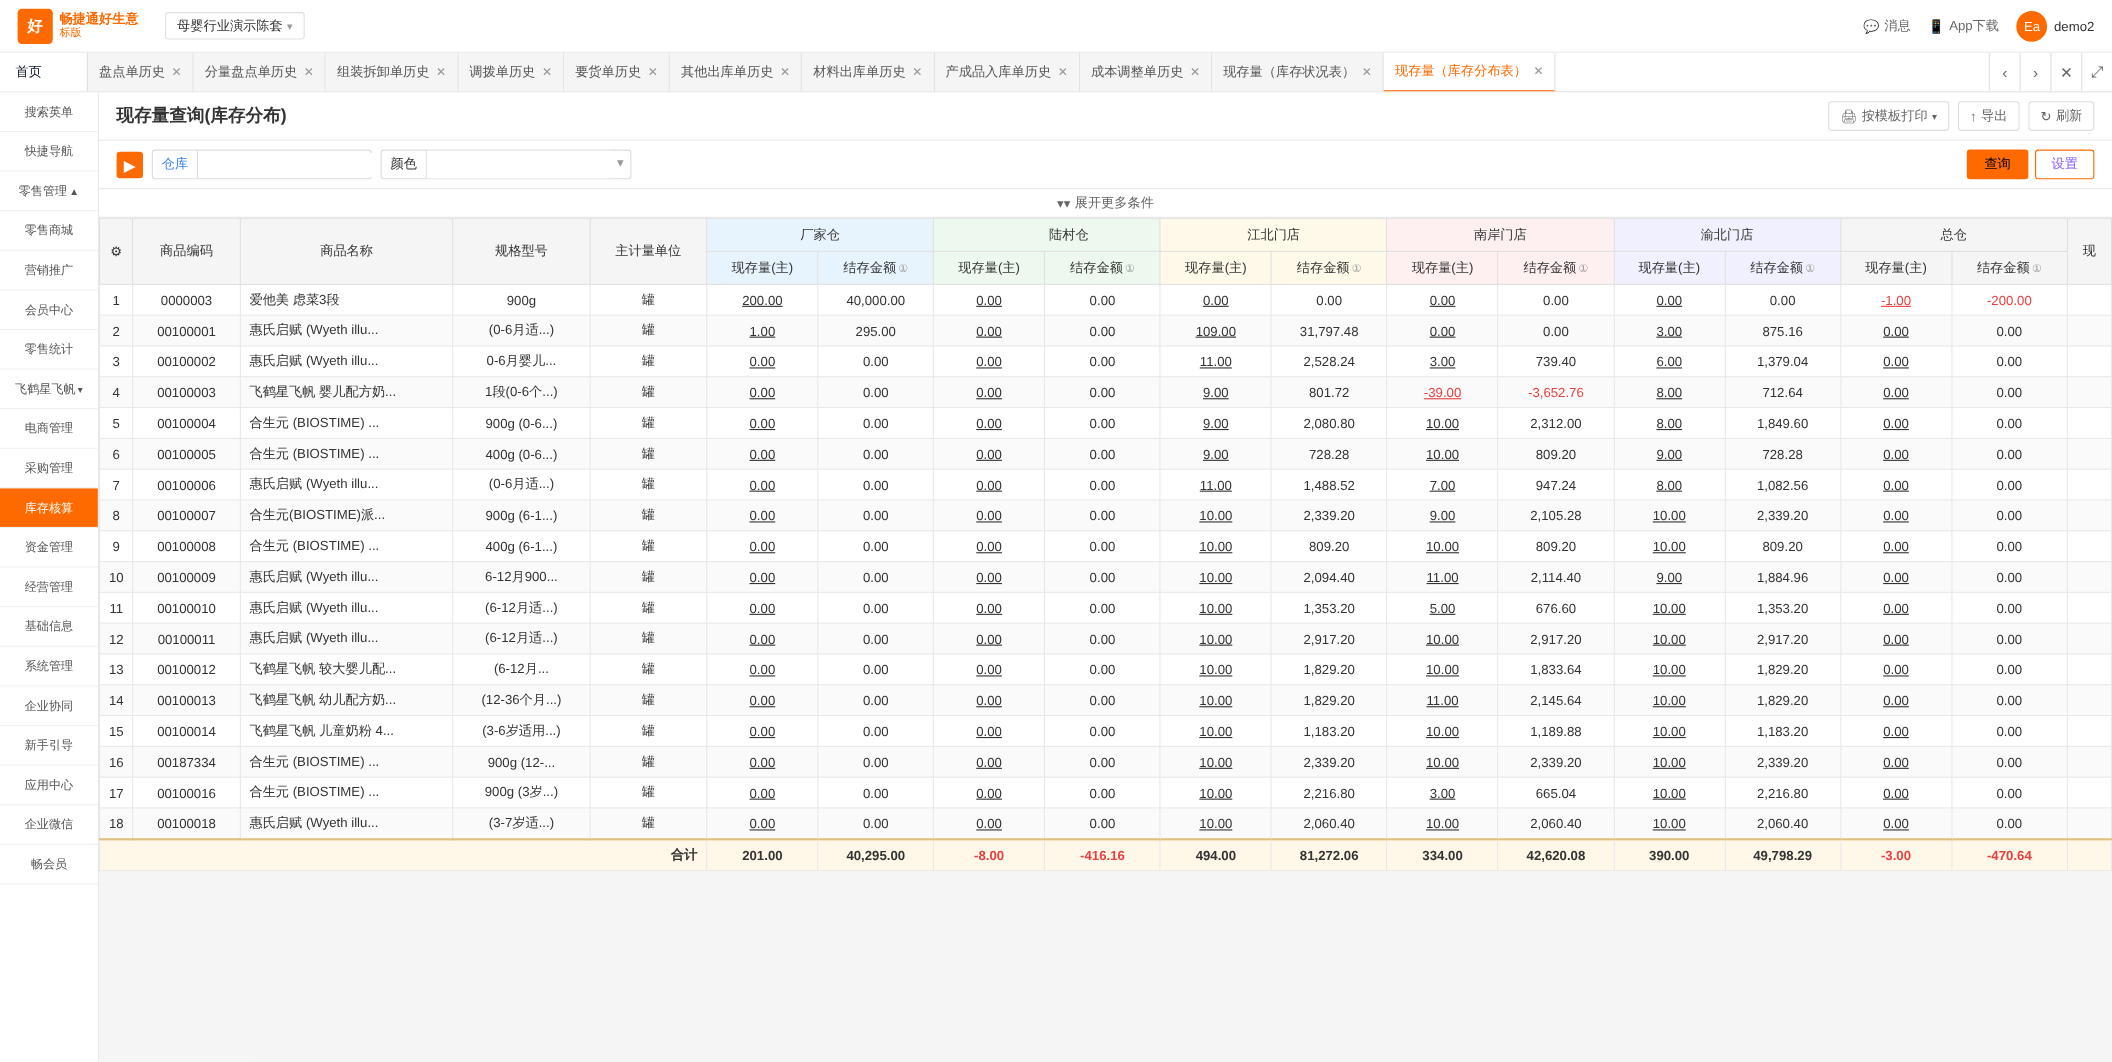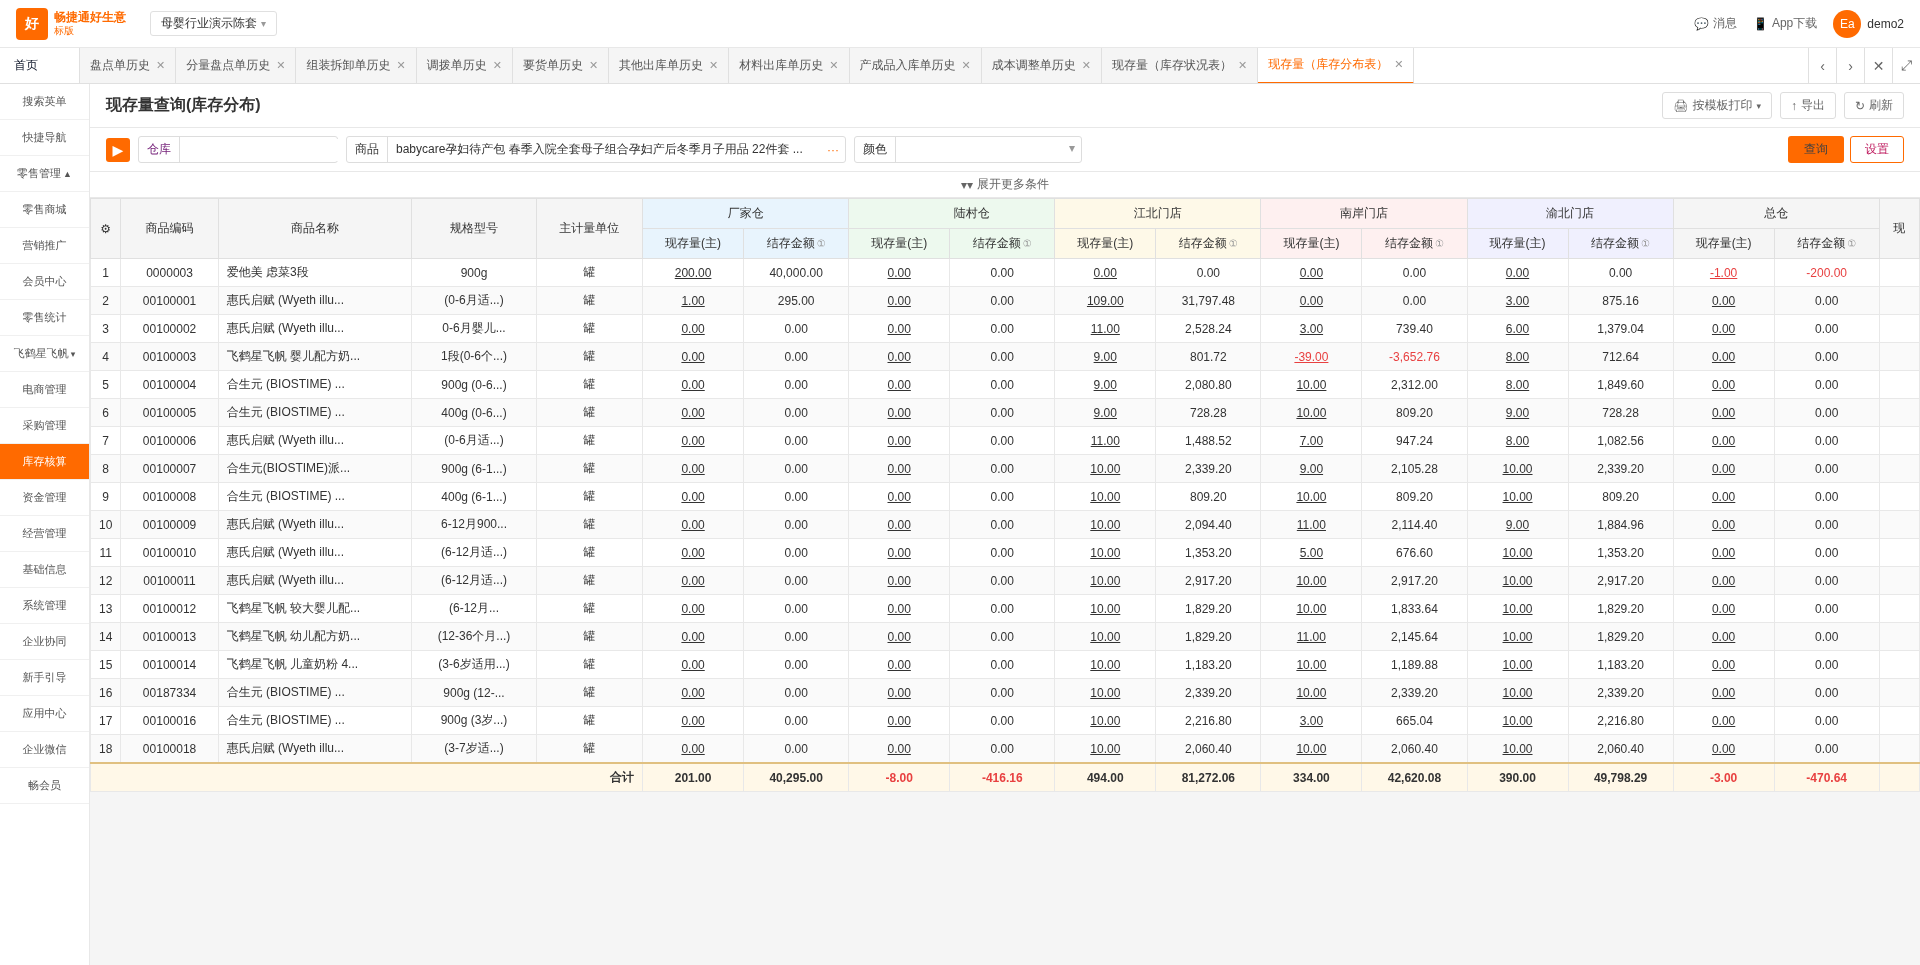--- a/index.html
+++ b/index.html
@@ -47,22 +47,22 @@
     .filter-input-container { display: flex; align-items: center; border: 1px solid #ddd; border-radius: 3px; background: #fff; flex: 1; max-width: 200px; }
     .filter-input { border: none; outline: none; padding: 4px 8px; font-size: 12px; flex: 1; }
     .filter-dots { color: #ff6a00; padding: 0 6px; cursor: pointer; }
     .product-filter { display: flex; align-items: center; border: 1px solid #ddd; border-radius: 3px; background: #fff; flex: 2; max-width: 500px; }
     .product-filter-label { padding: 4px 8px; color: #333; font-size: 12px; border-right: 1px solid #ddd; }
     .product-filter-value { padding: 4px 8px; font-size: 12px; color: #333; flex: 1; overflow: hidden; text-overflow: ellipsis; white-space: nowrap; }
     .product-filter-dots { color: #ff6a00; padding: 0 6px; cursor: pointer; }
     .color-filter { display: flex; border: 1px solid #ddd; border-radius: 3px; background: #fff; min-width: 120px; }
     .color-filter-label { padding: 4px 8px; color: #333; font-size: 12px; border-right: 1px solid #ddd; }
     .color-filter-arrow { padding: 4px 6px; color: #999; cursor: pointer; }
-    .btn-query { background: #ff6a00; color: #404040; border: none; padding: 5px 16px; border-radius: 3px; cursor: pointer; font-size: 12px; }
-    .btn-settings { background: #fff; color: #be185d; border: 1px solid #ff6a00; padding: 4px 14px; border-radius: 3px; cursor: pointer; font-size: 12px; }
+    .btn-query { background: #ff6a00; color: #000000; border: none; padding: 5px 16px; border-radius: 3px; cursor: pointer; font-size: 12px; }
+    .btn-settings { background: #fff; color: #8b5cf6; border: 1px solid #ff6a00; padding: 4px 14px; border-radius: 3px; cursor: pointer; font-size: 12px; }
 
     
     .expand-row { display: flex; justify-content: center; padding: 4px 0; background: #fff; border-bottom: 1px solid #e8e8e8; }
     .expand-btn { display: flex; align-items: center; gap: 4px; color: #666; font-size: 12px; cursor: pointer; }
     .data-table { width: 100%; border-collapse: collapse; background: #fff; font-size: 12px; }
     .data-table th { background: #f5f5f5; padding: 6px 8px; text-align: center; border: 1px solid #e0e0e0; font-weight: normal; color: #333; white-space: nowrap; }
     .data-table td { padding: 5px 8px; text-align: center; border: 1px solid #e8e8e8; white-space: nowrap; color: #333; }
     .data-table .num-cell { color: #333; text-decoration: underline; cursor: pointer; }
     .footer-row td { background: #fff8e8; font-weight: bold; border-top: 2px solid #e0c080; }
     .info-icon { color: #999; cursor: pointer; margin-left: 2px; font-size: 10px; }
@@ -248,28 +248,23 @@
             <span>↻</span>
             <span>刷新</span>
           </button>
         </div>
       </div>
     </div>
 
     <div class="filter-row">
       <div class="filter-expand-btn">▶</div>
       <div class="filter-input-container">
-        <span style="padding:4px 8px;color:#701a75;border-right:1px solid #ddd;white-space:nowrap;">仓库</span>
+        <span style="padding:4px 8px;color:#3b82f6;border-right:1px solid #ddd;white-space:nowrap;">仓库</span>
         <input class="filter-input" type="text" value="" style="">
         <span class="filter-dots">···</span>
-      </div>
-      <div class="product-filter">
-        <span class="product-filter-label">商品</span>
-        <span class="product-filter-value">babycare孕妇待产包 春季入院全套母子组合孕妇产后冬季月子用品 22件套 ...</span>
-        <span class="product-filter-dots">···</span>
       </div>
       <div class="color-filter">
         <span class="color-filter-label">颜色</span>
         <input class="filter-input" type="text" value="" style="flex: 1 1 0%; border: none; outline: none; padding: 4px 6px;">
         <span class="color-filter-arrow">▾</span>
       </div>
       <div style="margin-left:auto;display:flex;gap:6px;">
         <button class="btn-query">查询</button>
         <button class="btn-settings">设置</button>
       </div>

